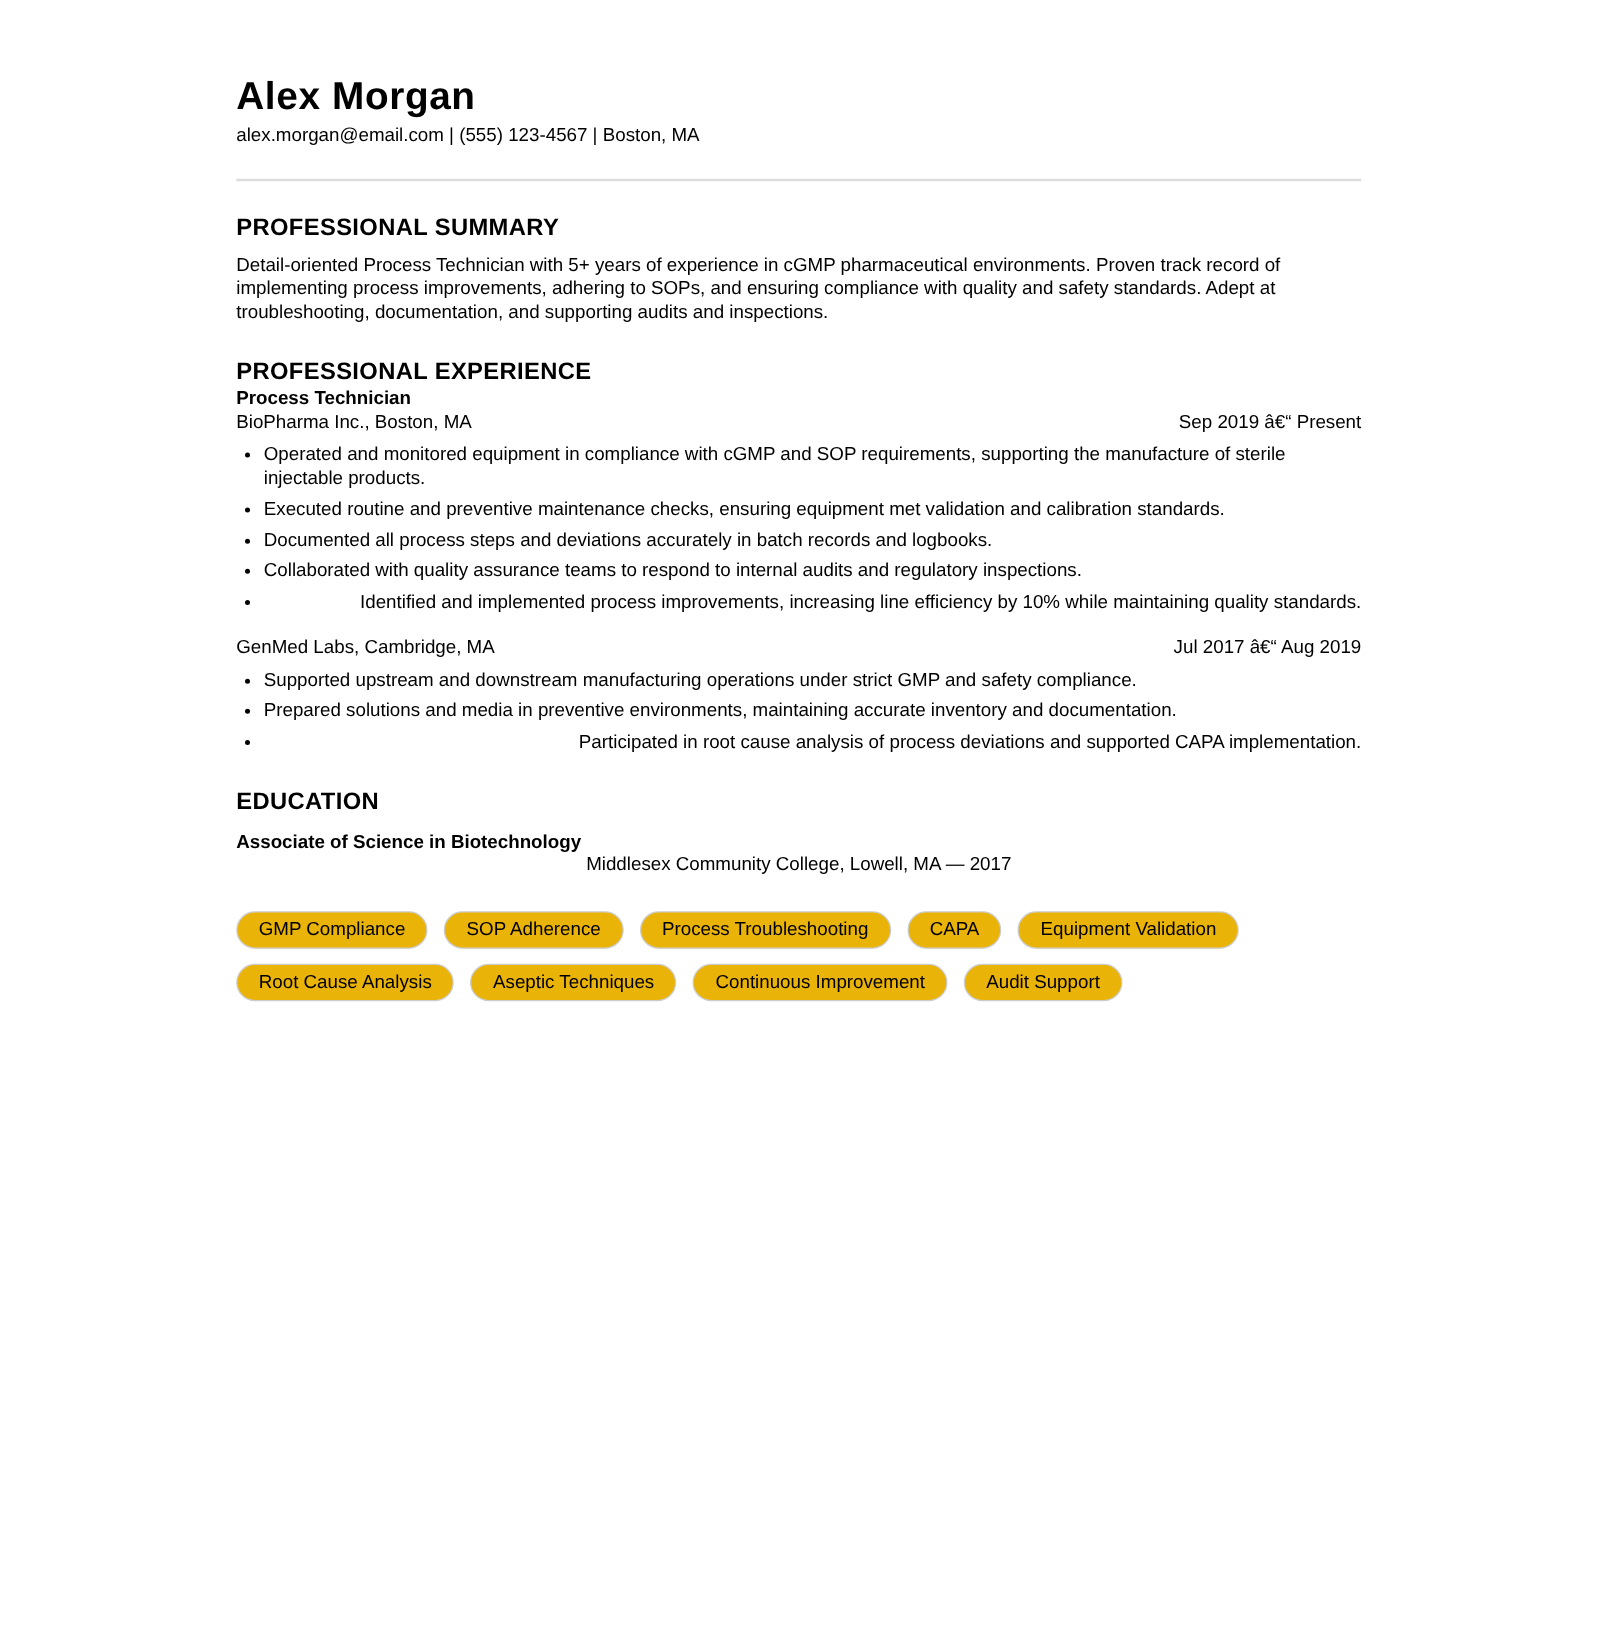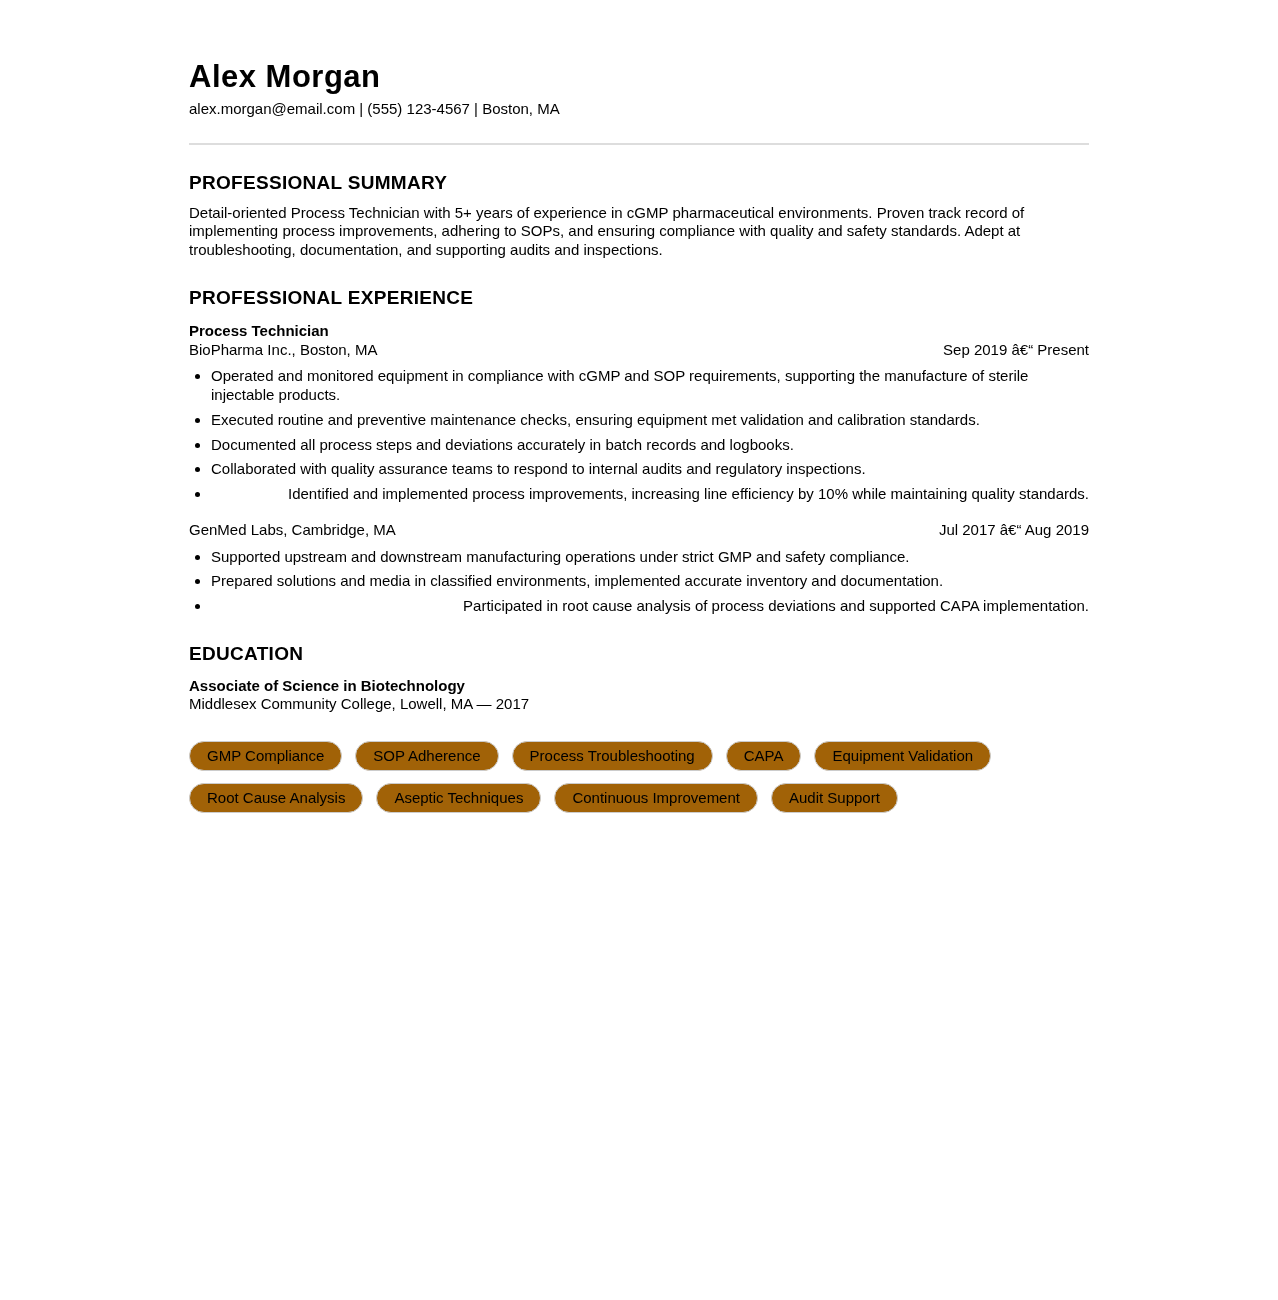--- a/index.html
+++ b/index.html
@@ -44,21 +44,20 @@
     margin: 0;
     line-height: 1.2;
     letter-spacing: 0.3px;
   }
   .summary-text {
     font-size: 15px;
     line-height: 1.25;
     margin: 9px 0 0 0;
   }
   .job {
-    margin-top: 12px;
   }
   .job + .job {
     margin-top: 17px;
   }
   .job-title {
     font-size: 15px;
     font-weight: 700;
     line-height: 1.25;
   }
   .job-subline {
@@ -83,31 +82,32 @@
   }
   .degree {
     font-size: 15px;
     font-weight: 700;
     margin-top: 11px;
     line-height: 1.25;
   }
   .school {
     font-size: 15px;
     line-height: 1.25;
+    text-align: center;
   }
   .skills-wrap {
     display: flex;
     flex-wrap: wrap;
     gap: 12px 13px;
     margin-top: 13px;
   }
   .skill-pill {
     border: 1px solid #cccccc;
     border-radius: 16px;
-    background: #a16207;
+    background: #eab308;
     padding: 5px 17px;
     font-size: 15px;
     line-height: 1.2;
     white-space: nowrap;
   }
 </style>
 </head>
 <body>
 
 <div class="resume">
@@ -140,21 +140,21 @@
       </ul>
     </div>
 
     <div class="job">
       <div class="job-subline">
         <span>GenMed Labs, Cambridge, MA</span>
         <span>Jul 2017 â€“ Aug 2019</span>
       </div>
       <ul class="job-bullets">
         <li>Supported upstream and downstream manufacturing operations under strict GMP and safety compliance.</li>
-        <li>Prepared solutions and media in classified environments, implemented accurate inventory and documentation.</li>
+        <li>Prepared solutions and media in preventive environments, maintaining accurate inventory and documentation.</li>
         <li>Participated in root cause analysis of process deviations and supported CAPA implementation.</li>
       </ul>
     </div>
   </div>
 
   <div class="section">
     <h2 class="section-title">EDUCATION</h2>
     <div class="degree">Associate of Science in Biotechnology</div>
     <div class="school">Middlesex Community College, Lowell, MA — 2017</div>
   </div>

